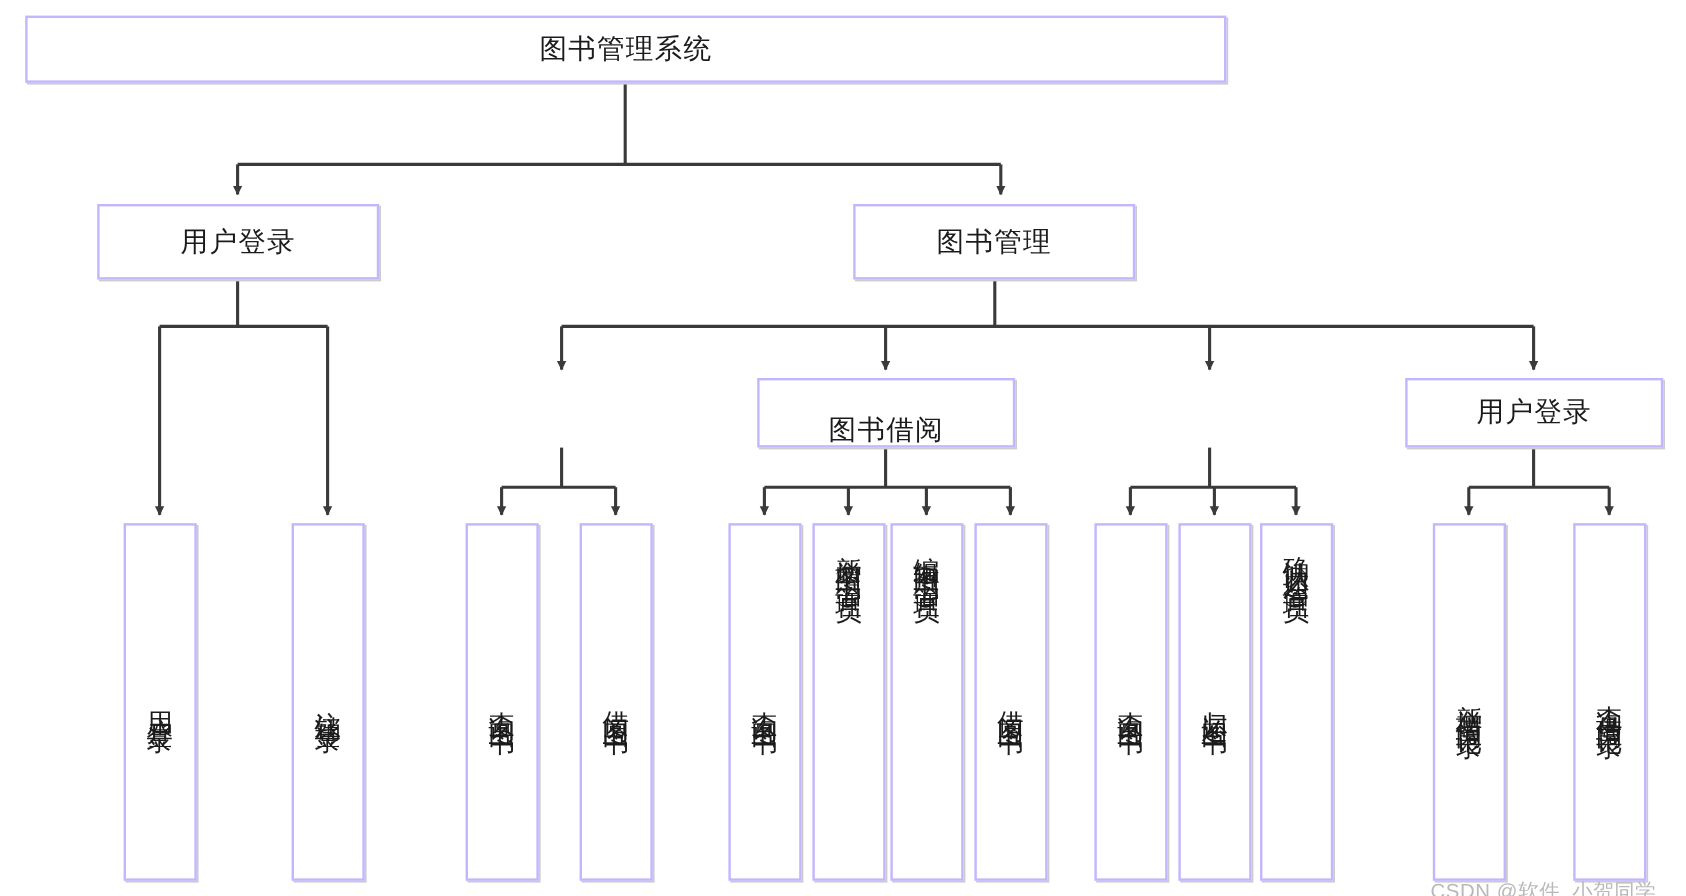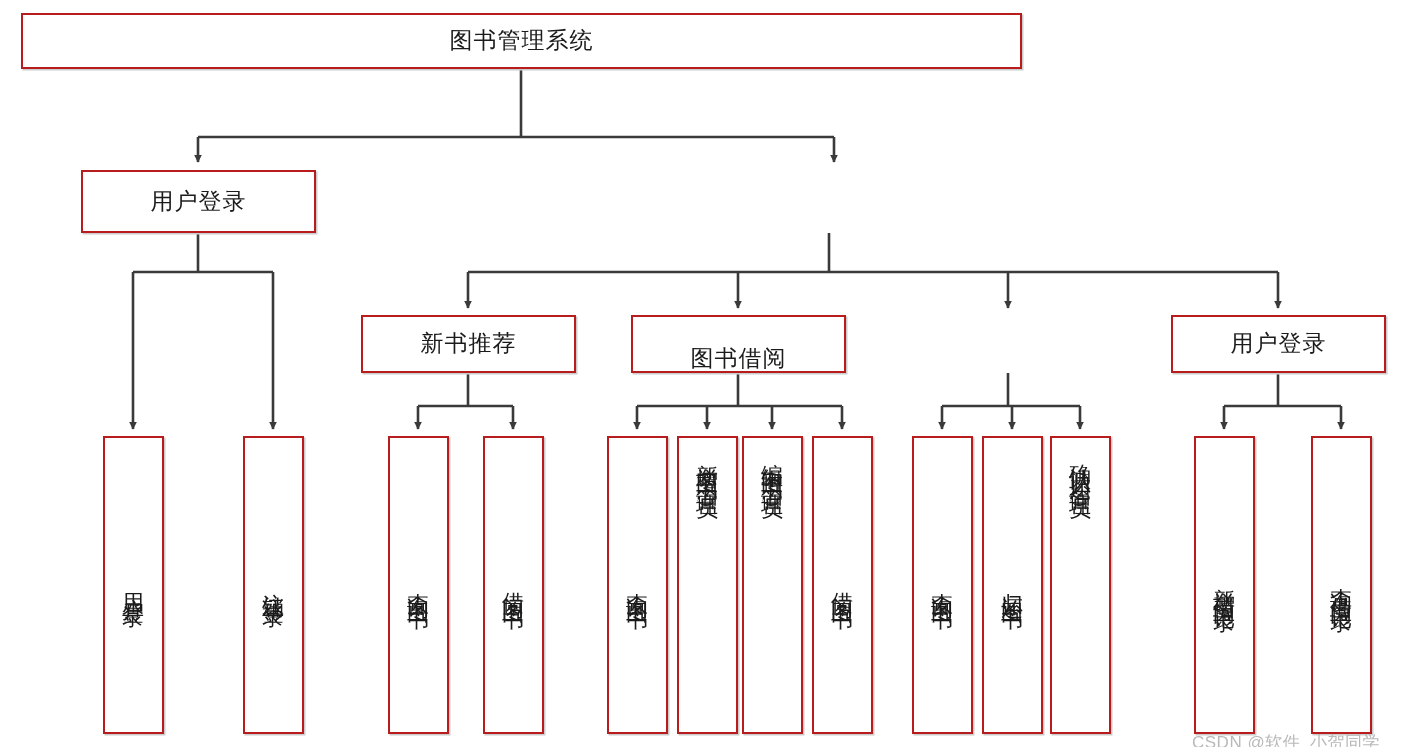--- a/index.html
+++ b/index.html
@@ -20,21 +20,21 @@
   #edges {
     position: absolute;
     left: 0;
     top: 0;
     width: 1405px;
     height: 747px;
   }
   .node {
     position: absolute;
     box-sizing: border-box;
-    border: 2px solid #b91c1c;
+    border: 2px solid #c4b5fd;
     background: #ffffff;
     display: flex;
     align-items: center;
     justify-content: center;
     color: #1b1b1b;
     box-shadow: 1.5px 1.5px 0 0 #cccccc;
   }
   .node .label {
     white-space: pre;
     letter-spacing: 1px;
@@ -123,24 +123,24 @@
     </g>
   </svg>
 
   <div class="node horizontal" style="left: 21px; top: 13px; width: 1001px; height: 56px;">
     <span class="label">图书管理系统</span>
   </div>
 
   <div class="node horizontal" style="left: 81px; top: 170px; width: 235px; height: 63px;">
     <span class="label">用户登录</span>
   </div>
+  <div class="node horizontal" style="left: 711px; top: 170px; width: 235px; height: 63px;">
+    <span class="label">图书管理</span>
+  </div>
 
-  <div class="node horizontal" style="left: 361px; top: 315px; width: 215px; height: 58px;">
-    <span class="label">新书推荐</span>
-  </div>
   <div class="node horizontal" style="left: 631px; top: 315px; width: 215px; height: 58px; align-items: flex-end;">
     <span class="label">图书借阅</span>
   </div>
   <div class="node horizontal" style="left: 1171px; top: 315px; width: 215px; height: 58px;">
     <span class="label">用户登录</span>
   </div>
 
   <div class="node vertical centered" style="left: 103px; top: 436px; width: 61px; height: 298px;">
     <span class="label">用户登录</span>
   </div>

